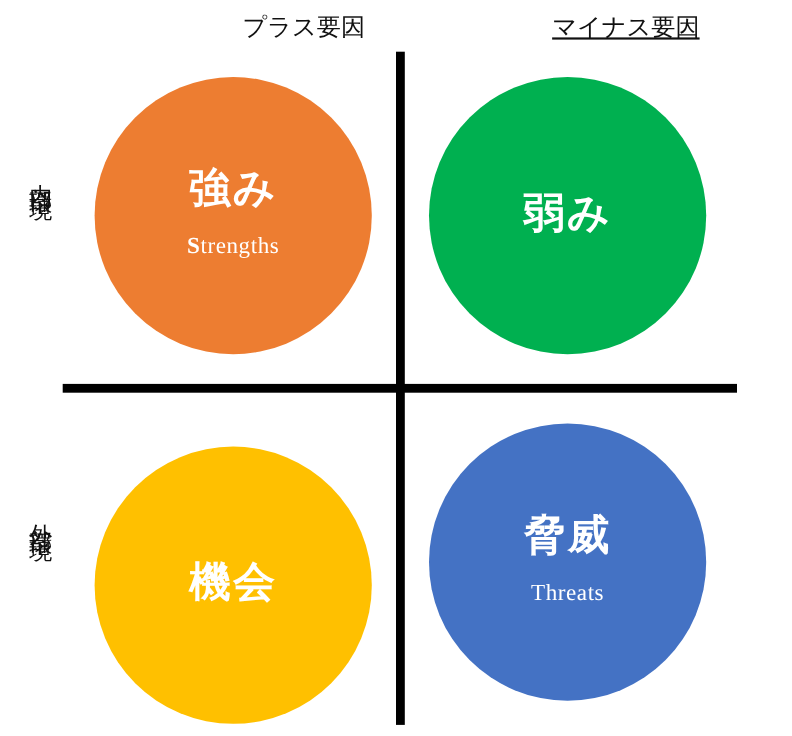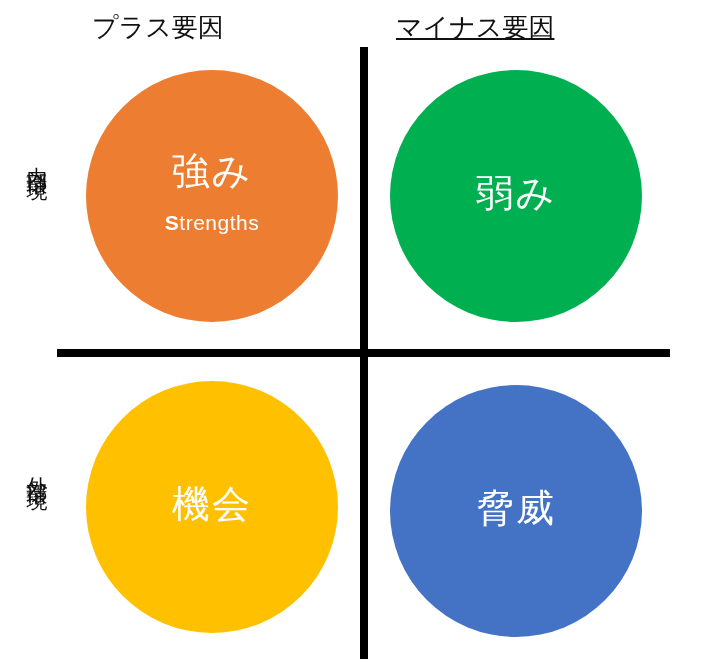--- a/index.html
+++ b/index.html
@@ -1,27 +1,27 @@
 <!DOCTYPE html>
 <html><head>
 <meta charset="utf-8">
 <style>
   html, body { margin: 0; padding: 0; background: #ffffff; }
   body { width: 720px; height: 669px; position: relative; overflow: hidden;
          font-family: "DejaVu Sans", "Liberation Sans", sans-serif; }
-  .col-header { position: absolute; top: 10px; font-size: 26px; color: #111;
-                text-align: left; width: 240px; }
+  .col-header { position: absolute; top: 10px; font-size: 22px; color: #111;
+                text-align: right; width: 240px; }
   .row-label { position: absolute; left: 22px; width: 30px; font-size: 21px; color: #111;
                writing-mode: vertical-rl; letter-spacing: 4px; line-height: 30px; }
   .hline { position: absolute; left: 57px; top: 349px; width: 613px; height: 8px; background: #000; }
   .vline { position: absolute; left: 360px; top: 47px; width: 8px; height: 612px; background: #000; }
   .circle { position: absolute; width: 252px; height: 252px; border-radius: 50%;
             display: flex; flex-direction: column; align-items: center; justify-content: center; color: #fff; }
-  .circle .jp { font-size: 38px; line-height: 44px; margin-top: -6px; letter-spacing: 2px; }
-  .circle .en { font-size: 21px; line-height: 28px; margin-top: 16px; font-family: Liberation Sans, sans-serif; letter-spacing: 0.5px; }
+  .circle .jp { font-size: 38px; line-height: 44px; margin-top: -6px; letter-spacing: 2px; font-weight: bold; }
+  .circle .en { font-size: 21px; line-height: 28px; margin-top: 16px; font-family: Liberation Serif, serif; letter-spacing: 0.5px; }
   .circle .en b { font-weight: bold; }
 </style>
 </head>
 <body>
 
 <div class="col-header" style="left:92px;">プラス要因</div>
 <div class="col-header" style="left:396px;text-decoration:underline;">マイナス要因</div>
 
 <div class="row-label" style="top:150px;">内部環境</div>
 <div class="row-label" style="top:460px;">外部環境</div>
@@ -31,19 +31,20 @@
 
 <div class="circle" style="left:86px; top:70px; background:#ED7D31;">
   <div class="jp">強み</div>
   <div class="en"><b>S</b><span>trengths</span></div>
 </div>
 
 <div class="circle" style="left:390px; top:70px; background:#00B050;">
   <div class="jp">弱み</div>
 </div>
 
-<div class="circle" style="left:86px; top:381px; background:#FFC000;">
+<div class="circle" style="left:86px; top:406px; background:#FFC000;">
   <div class="jp">機会</div>
 </div>
 
 <div class="circle" style="left:390px; top:385px; background:#4472C4;">
   <div class="jp">脅威</div>
+  <div class="en"><span>T</span><span>hreats</span></div>
 </div>
 
 </body></html>

